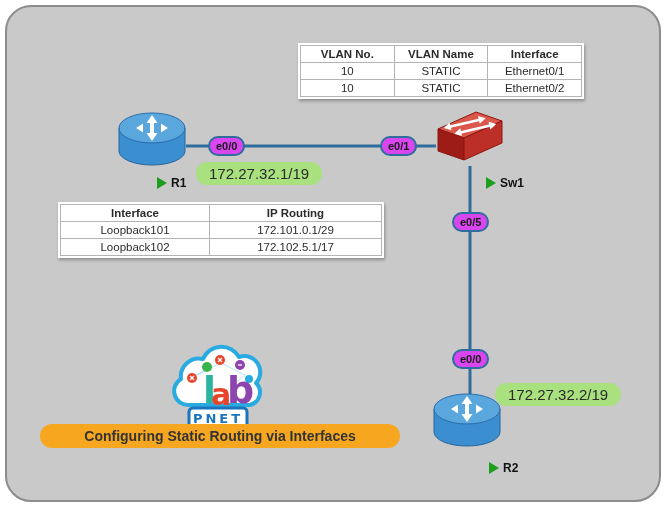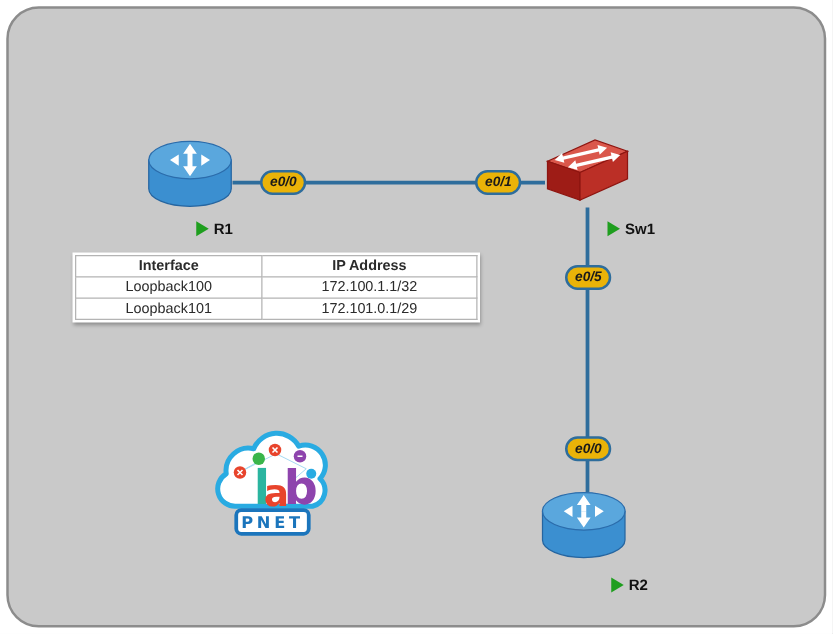--- a/index.html
+++ b/index.html
@@ -6,23 +6,23 @@
   .stage{position:relative;width:666px;height:507px;background:#ffffff;
          font-family:"Liberation Sans",sans-serif;overflow:hidden;}
   .frame{position:absolute;left:5px;top:5px;right:5px;bottom:5px;
          background:#c9c9c9;border:2px solid #8c8c8c;border-radius:26px;}
   .links{position:absolute;left:0;top:0;width:666px;height:507px;}
   .node{position:absolute;}
   .node-label{position:absolute;display:flex;align-items:center;gap:4px;
               font-size:12px;font-weight:bold;color:#111;padding-left:37px;}
   .play{width:0;height:0;border-left:10px solid #1e9e1e;
         border-top:6px solid transparent;border-bottom:6px solid transparent;}
-  .if-pill{position:absolute;background:#eab308;border:2px solid #2e6d9c;
+  .if-pill{position:absolute;background:#d946ef;border:2px solid #2e6d9c;
            border-radius:10px;font-size:11px;font-weight:bold;color:#1a1a1a;
-           padding:1px 6px;line-height:14px;font-style:italic;}
+           padding:1px 6px;line-height:14px;}
   .ip-pill{position:absolute;background:#a9e17e;border-radius:14px;
            font-size:15px;color:#2b2b2b;padding:3px 13px;}
   .table-card{position:absolute;background:#fff;padding:2px;
               box-shadow:1px 2px 3px rgba(0,0,0,.3);}
   table{border-collapse:collapse;background:#fff;table-layout:fixed;}
   th,td{border:1px solid #b4b4b4;font-size:11.5px;color:#2b2b2b;
         text-align:center;padding:2px 4px;white-space:nowrap;overflow:hidden;}
   th{font-weight:bold;}
   .vlan-table{width:282px;}
   .loopback-table{width:322px;}
@@ -35,37 +35,60 @@
 <body>
 
 <div class="stage">
   <div class="frame"></div>
 
   <svg class="links">
     <line x1="186" y1="146" x2="436" y2="146" stroke="#2e6d9c" stroke-width="3"></line>
     <line x1="470" y1="166" x2="470" y2="394" stroke="#2e6d9c" stroke-width="3"></line>
   </svg>
 
+  <div class="table-card" style="left:298px;top:43px;">
+    <table class="vlan-table">
+        <thead>
+          <tr>
+            <th>VLAN No.</th>
+            <th>VLAN Name</th>
+            <th>Interface</th>
+          </tr>
+        </thead>
+        <tbody>
+          <tr>
+            <td>10</td>
+            <td>STATIC</td>
+            <td>Ethernet0/1</td>
+          </tr>
+          <tr>
+            <td>10</td>
+            <td>STATIC</td>
+            <td>Ethernet0/2</td>
+          </tr>
+        </tbody>
+      </table>
+  </div>
 
   <div class="table-card" style="left:58px;top:202px;">
     <table class="loopback-table">
         <thead>
           <tr>
             <th>Interface</th>
-            <th>IP Address</th>
+            <th>IP Routing</th>
           </tr>
         </thead>
         <tbody>
           <tr>
-            <td>Loopback100</td>
-            <td>172.100.1.1/32</td>
+            <td>Loopback101</td>
+            <td>172.101.0.1/29</td>
           </tr>
           <tr>
-            <td>Loopback101</td>
-            <td>172.101.0.1/29</td>
+            <td>Loopback102</td>
+            <td>172.102.5.1/17</td>
           </tr>
         </tbody>
       </table>
   </div>
 
   <svg class="node" style="left:117px;top:111px;" width="70" height="57" viewBox="0 0 70 57">
     <path d="M2 17 L2 40 A33 14 0 0 0 68 40 L68 17 Z" fill="#3b8fd0" stroke="#2565a0" stroke-width="1"></path>
     <ellipse cx="35" cy="17" rx="33" ry="15" fill="#5aa7dd" stroke="#2b6cab" stroke-width="1"></ellipse>
     <g fill="#ffffff">
       <path d="M35 4 L29.5 12 L33 12 L33 17 L37 17 L37 12 L40.5 12 Z"></path>
@@ -111,20 +134,22 @@
   <div class="node-label" style="left:452px;top:461px;">
     <span class="play"></span>
     <span>R2</span>
   </div>
 
   <div class="if-pill" style="left:208px;top:136px;">e0/0</div>
   <div class="if-pill" style="left:380px;top:136px;">e0/1</div>
   <div class="if-pill" style="left:452px;top:212px;">e0/5</div>
   <div class="if-pill" style="left:452px;top:349px;">e0/0</div>
 
+  <div class="ip-pill" style="left:196px;top:162px;">172.27.32.1/19</div>
+  <div class="ip-pill" style="left:495px;top:383px;">172.27.32.2/19</div>
 
   <svg class="node" style="left:163px;top:325px;" width="110" height="104" viewBox="0 0 110 104">
     <path d="M26 80 A14 14 0 0 1 18 54 A18 18 0 0 1 40 34 A20 20 0 0 1 76 32 A16 16 0 0 1 93 58 A13 13 0 0 1 87 80 Z" fill="#ffffff" stroke="#29abe2" stroke-width="4" stroke-linejoin="round"></path>
     <g stroke="#7fc9ec" stroke-width="0.8" opacity="0.7">
       <line x1="30" y1="52" x2="58" y2="38"></line>
         <line x1="58" y1="38" x2="82" y2="50"></line>
       <line x1="82" y1="50" x2="68" y2="62"></line>
         <line x1="30" y1="52" x2="44" y2="44"></line>
     </g>
     <circle cx="44" cy="42" r="5" fill="#3ab54a"></circle>
@@ -139,13 +164,14 @@
     </g>
     <g font-family="'DejaVu Sans',sans-serif" font-weight="bold">
       <text x="40" y="78" font-size="38" fill="#2bb5a0">l</text>
       <text x="48" y="80" font-size="30" fill="#e8442c">a</text>
       <text x="64" y="78" font-size="38" fill="#8e44ad">b</text>
     </g>
     <rect x="26" y="83" width="58" height="19" rx="4" fill="#ffffff" stroke="#1b75bc" stroke-width="3"></rect>
     <text x="55" y="97.5" text-anchor="middle" font-size="13" font-weight="bold" fill="#1b75bc" letter-spacing="3" font-family="'DejaVu Sans',sans-serif">PNET</text>
   </svg>
 
+  <div class="banner">Configuring Static Routing via Interfaces</div>
 </div>
 
 </body></html>

